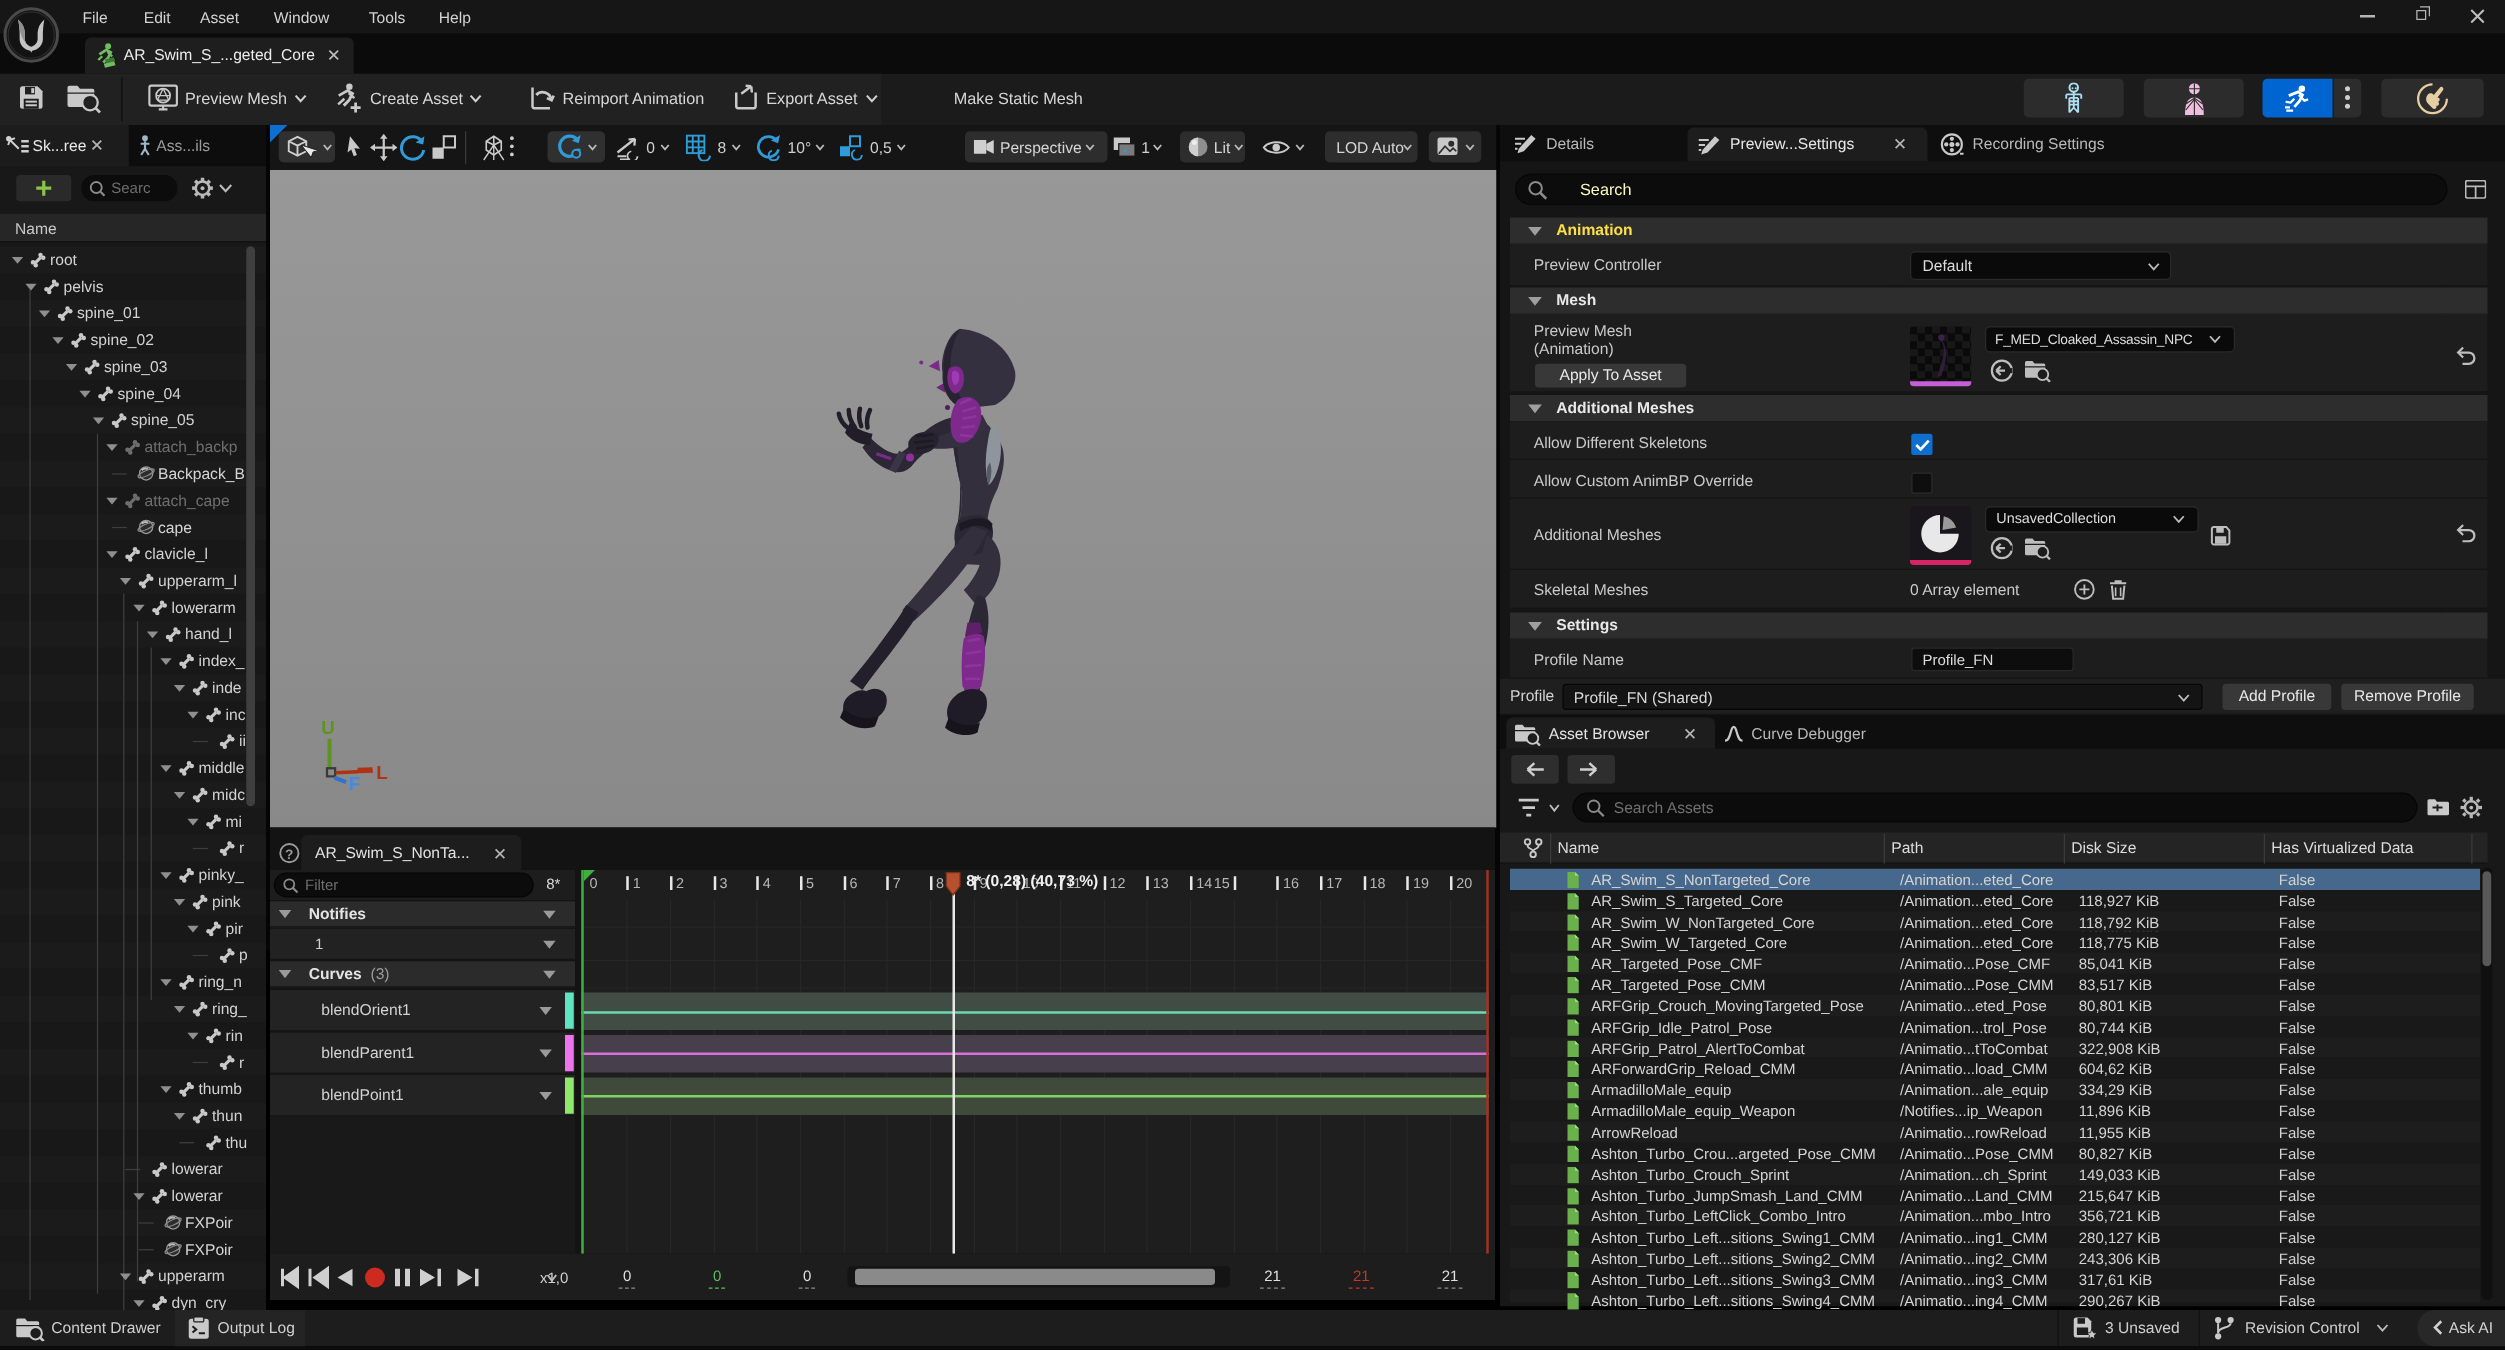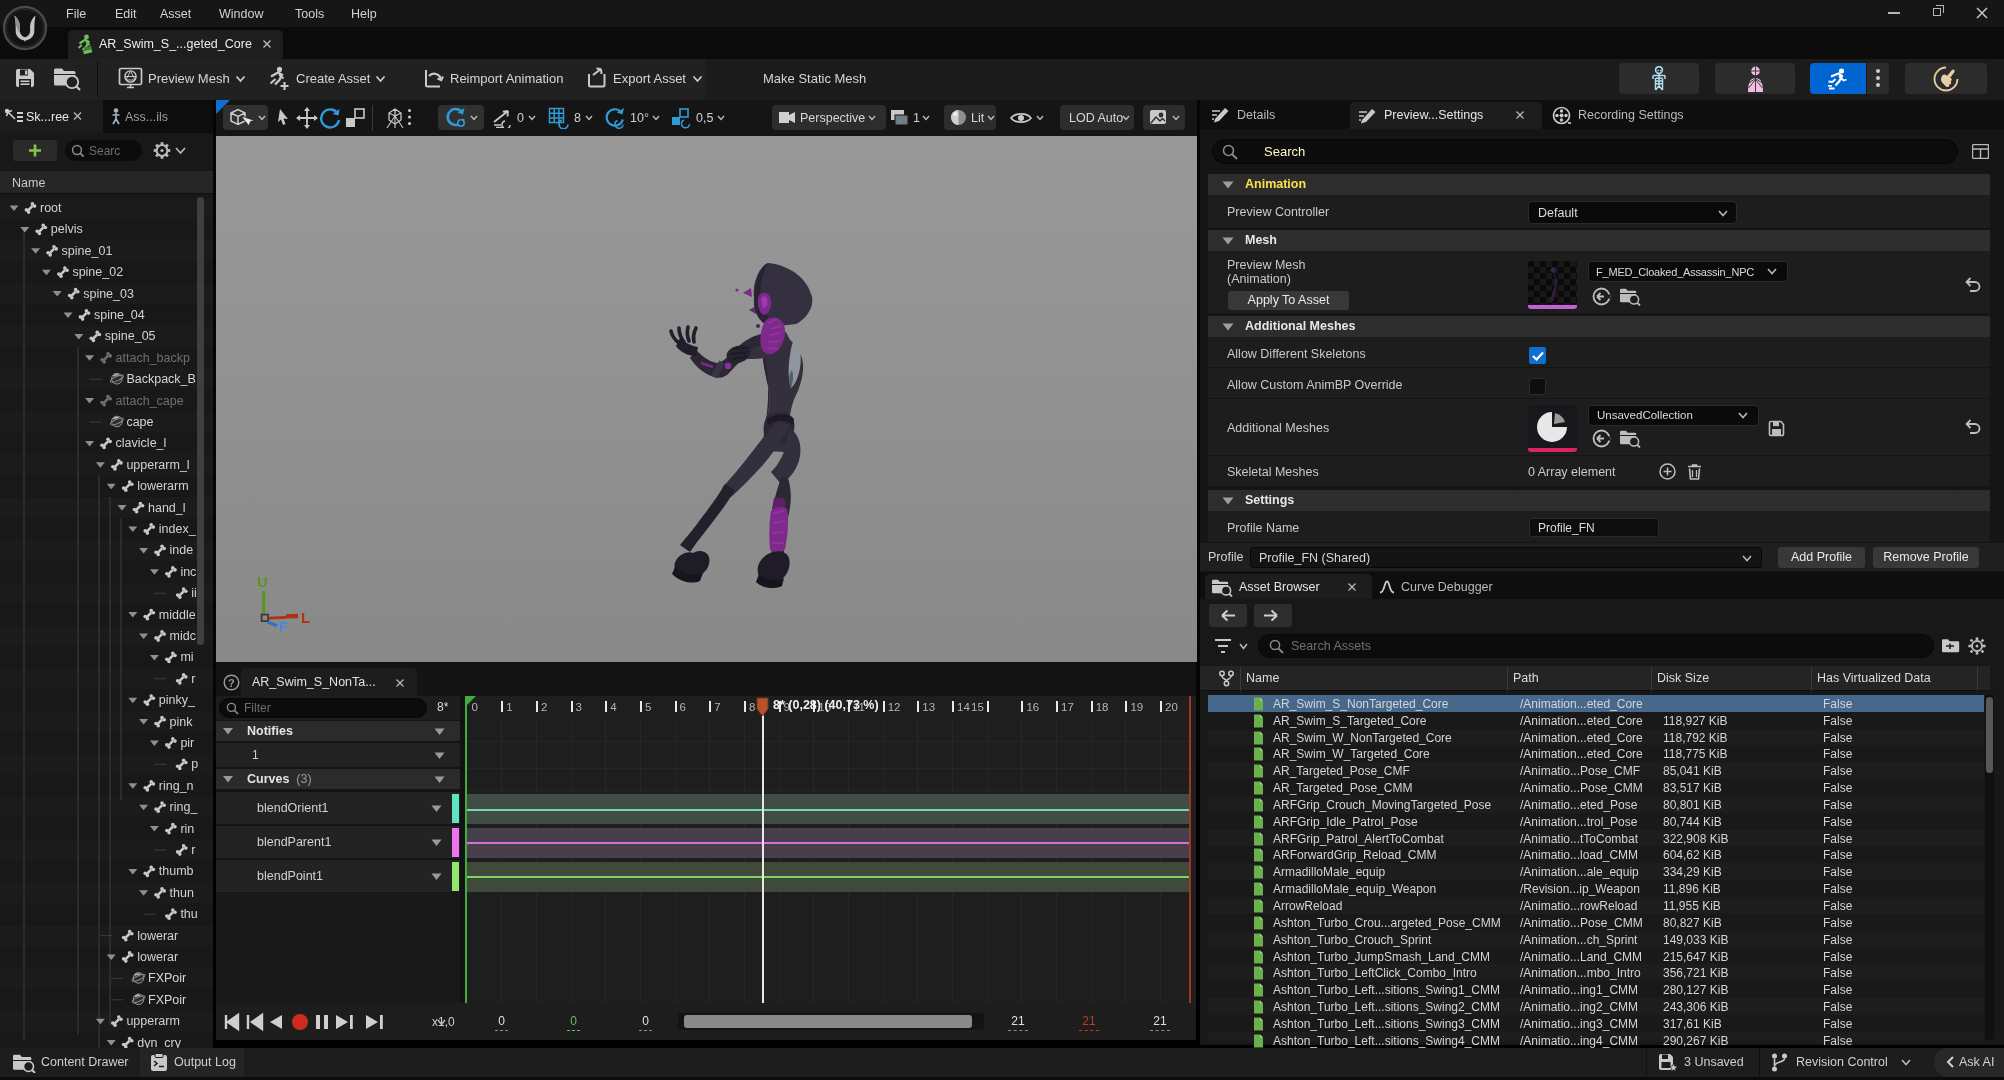--- a/index.html
+++ b/index.html
@@ -1115,21 +1115,21 @@
 <div class="abs t" style="left:1273px;top:865.3px;color:#d4d4d4;font-size:12px;">ArmadilloMale_equip</div>
 <div class="abs t" style="left:1520px;top:865.3px;color:#d4d4d4;font-size:12px;">/Animation...ale_equip</div>
 <div class="abs t" style="left:1663px;top:865.3px;color:#d4d4d4;font-size:12px;">334,29 KiB</div>
 <div class="abs t" style="left:1823px;top:865.3px;color:#d4d4d4;font-size:12px;">False</div>
 <div class="abs" style="left:1208px;top:880.1px;width:776px;height:16.9px;background:#191919;"></div>
 <svg class="abs" style="left:1253px;top:882.1px;" width="11" height="14" viewBox="0 0 11 13">
       <path d="M1 0 H7 L10 3 V13 H1 Z" fill="#6ab04c"></path>
       <path d="M7 0 L7 3 H10 Z" fill="#9adf7e"></path>
     </svg>
 <div class="abs t" style="left:1273px;top:882.1px;color:#d4d4d4;font-size:12px;">ArmadilloMale_equip_Weapon</div>
-<div class="abs t" style="left:1520px;top:882.1px;color:#d4d4d4;font-size:12px;">/Revision...ip_Weapon</div>
+<div class="abs t" style="left:1520px;top:882.1px;color:#d4d4d4;font-size:12px;">/Notifies...ip_Weapon</div>
 <div class="abs t" style="left:1663px;top:882.1px;color:#d4d4d4;font-size:12px;">11,896 KiB</div>
 <div class="abs t" style="left:1823px;top:882.1px;color:#d4d4d4;font-size:12px;">False</div>
 <div class="abs" style="left:1208px;top:897.0px;width:776px;height:16.9px;background:#1d1d1d;"></div>
 <svg class="abs" style="left:1253px;top:899.0px;" width="11" height="14" viewBox="0 0 11 13">
       <path d="M1 0 H7 L10 3 V13 H1 Z" fill="#6ab04c"></path>
       <path d="M7 0 L7 3 H10 Z" fill="#9adf7e"></path>
     </svg>
 <div class="abs t" style="left:1273px;top:899.0px;color:#d4d4d4;font-size:12px;">ArrowReload</div>
 <div class="abs t" style="left:1520px;top:899.0px;color:#d4d4d4;font-size:12px;">/Animatio...rowReload</div>
 <div class="abs t" style="left:1663px;top:899.0px;color:#d4d4d4;font-size:12px;">11,955 KiB</div>

